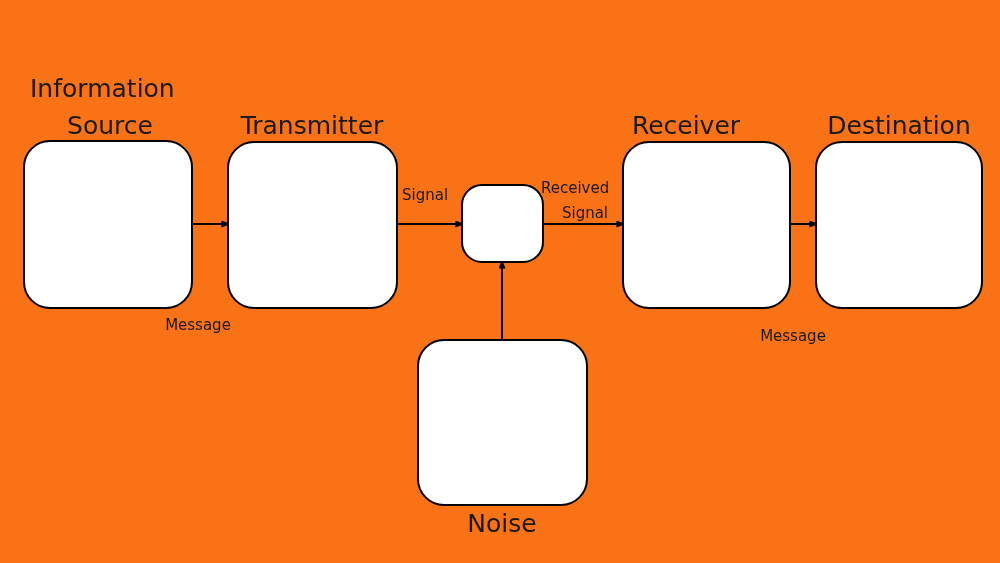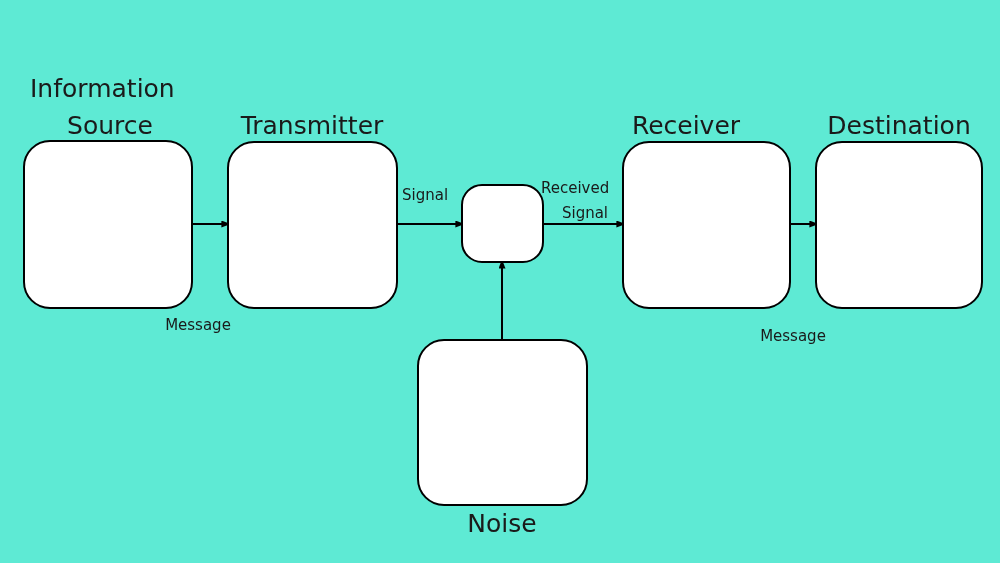--- a/index.html
+++ b/index.html
@@ -11,21 +11,21 @@
   body {
     width: 1000px;
     height: 563px;
     overflow: hidden;
     font-family: "DejaVu Sans", "Liberation Sans", sans-serif;
   }
   #diagram-root {
     position: relative;
     width: 1000px;
     height: 563px;
-    background: #5eead4;
+    background: #f97316;
   }
   svg#diagram-svg {
     display: block;
     width: 1000px;
     height: 563px;
   }
   .node-box {
     fill: #ffffff;
     stroke: #000000;
     stroke-width: 2;

